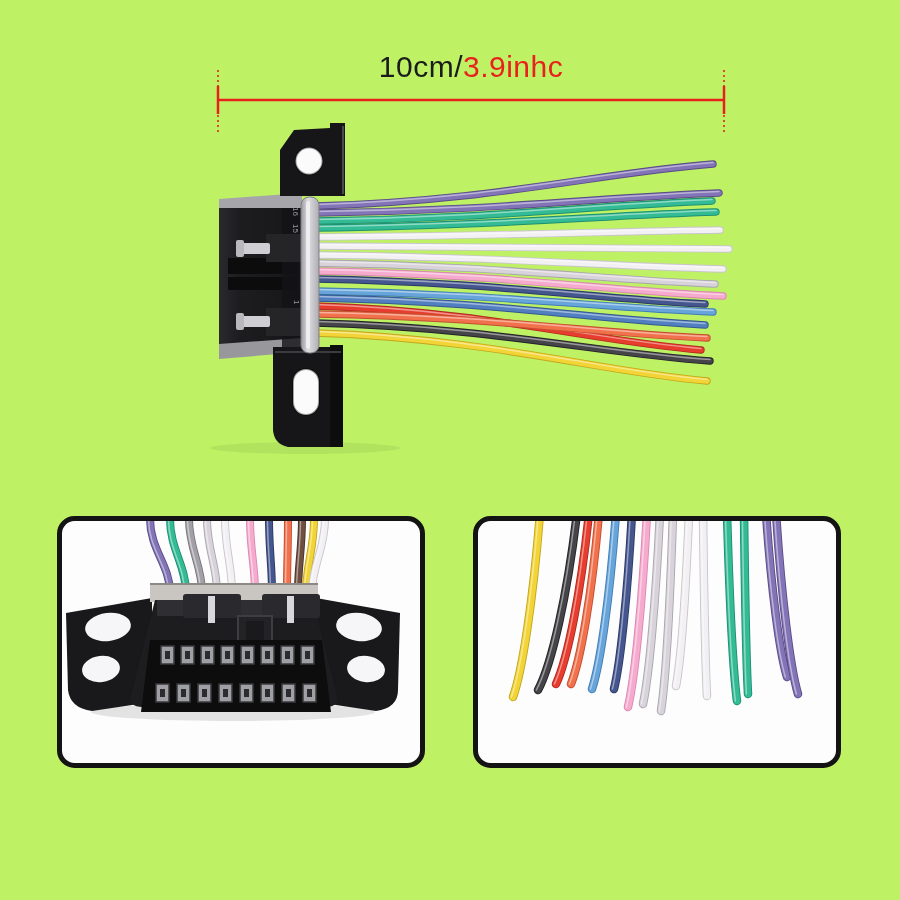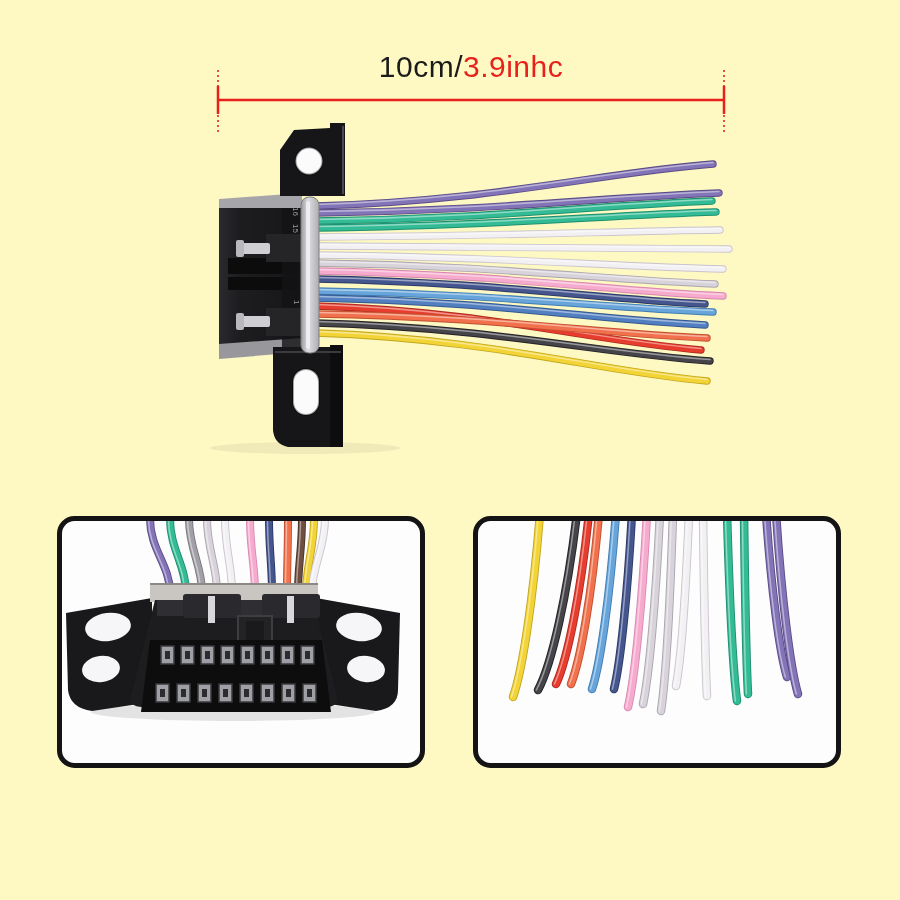--- a/index.html
+++ b/index.html
@@ -1,17 +1,17 @@
 <!DOCTYPE html>
 <html><head>
 <meta charset="utf-8">
 <style>
   html,body{margin:0;padding:0;}
   body{width:900px;height:900px;background:#ffffff;font-family:"Liberation Sans",sans-serif;}
-  .stage{position:relative;width:900px;height:900px;background:#fef9c3;overflow:hidden;}
+  .stage{position:relative;width:900px;height:900px;background:#bef264;overflow:hidden;}
   .dim-label{position:absolute;top:52px;left:21px;width:900px;text-align:center;
              font-size:30px;font-weight:400;letter-spacing:0.5px;line-height:1;}
   .dim-label .metric{color:#1b1b1b;}
   .dim-label .imperial{color:#e8211d;}
   svg{position:absolute;top:0;left:0;}
 </style>
 </head>
 <body>
 
 <div class="stage">

